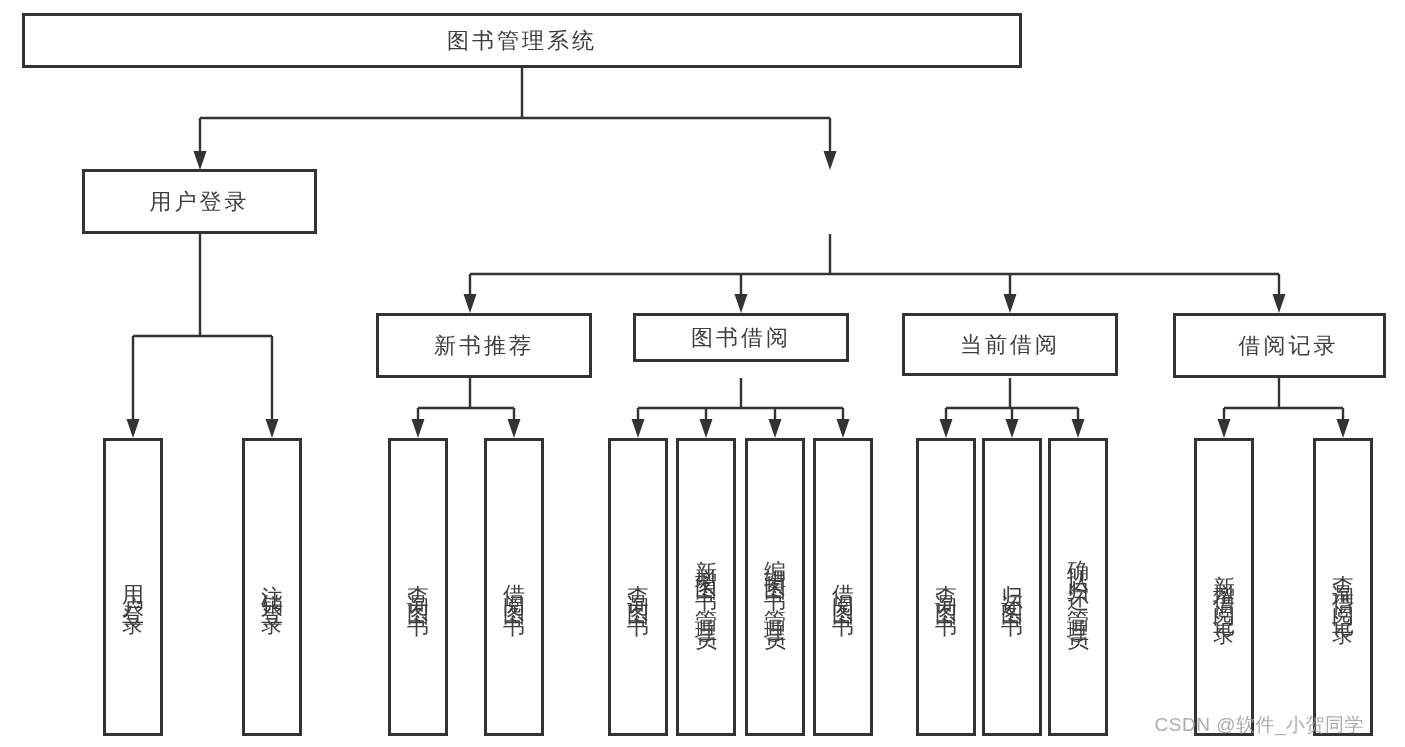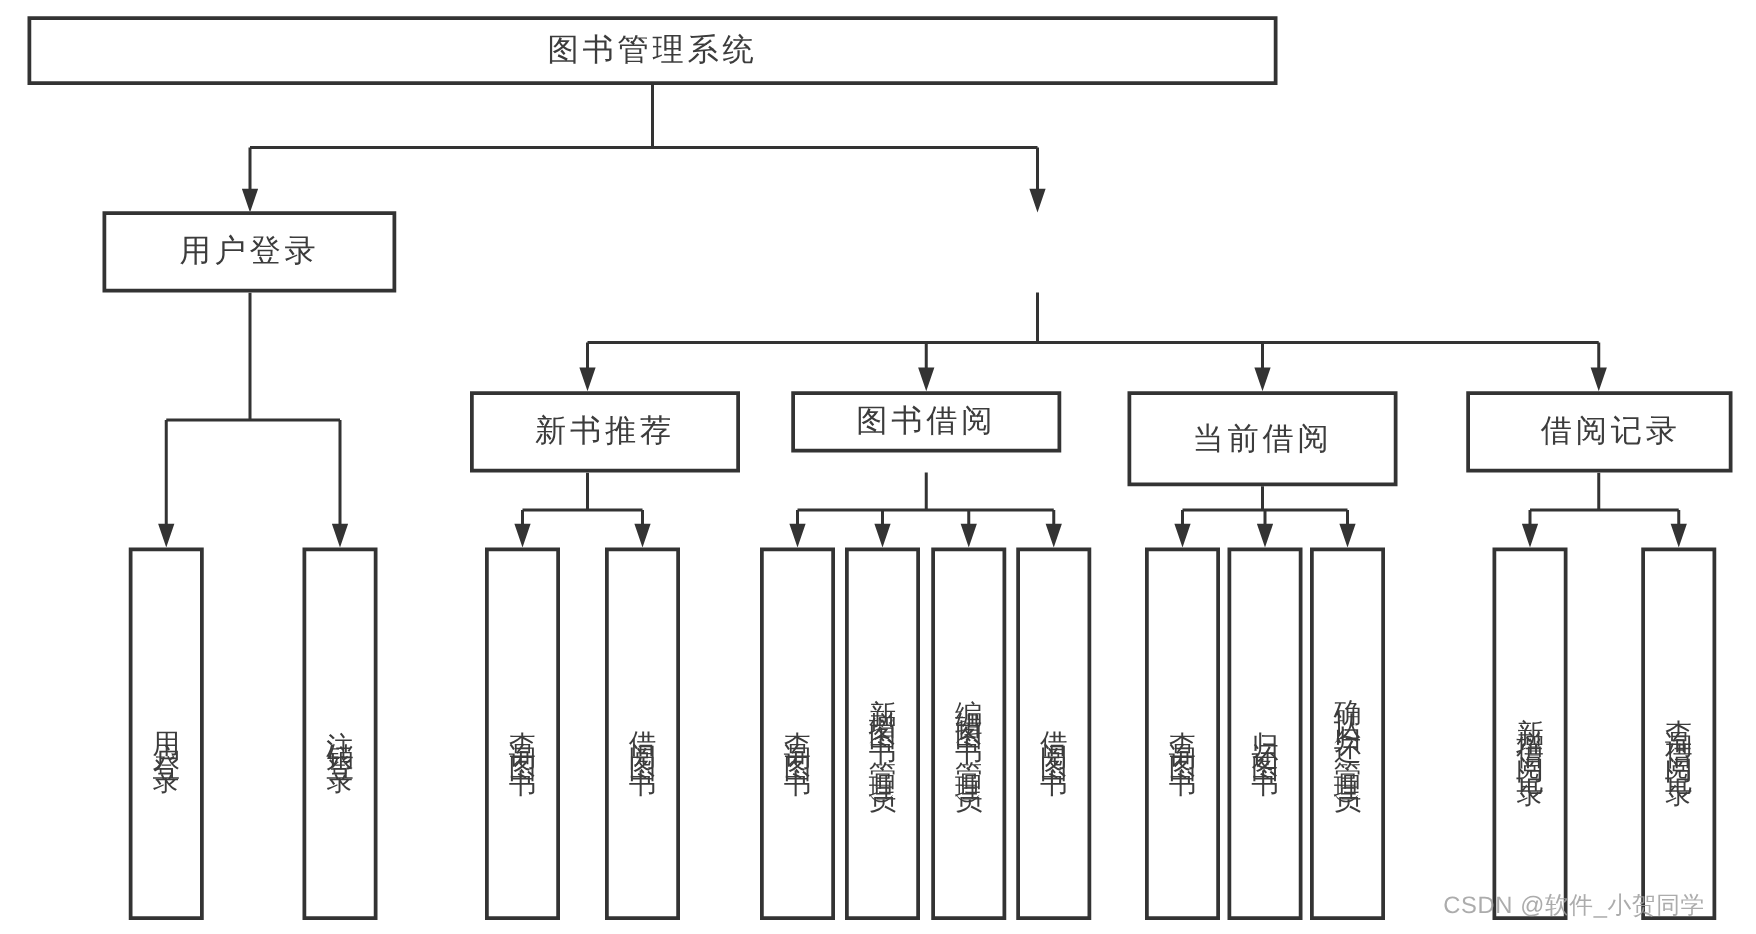--- a/index.html
+++ b/index.html
@@ -5,21 +5,21 @@
   html,body{margin:0;padding:0;background:#fff;}
   .canvas{
     position:relative;width:1405px;height:747px;background:#ffffff;
     font-family:"Liberation Sans","DejaVu Sans",sans-serif;overflow:hidden;
   }
   .connectors{position:absolute;left:0;top:0;width:1405px;height:747px;}
   .box{
     position:absolute;box-sizing:border-box;border:3px solid #333333;background:#ffffff;
     display:flex;align-items:center;justify-content:center;color:#3c3c3c;
   }
-  .hlabel{font-size:25px;letter-spacing:3px;white-space:nowrap;line-height:1;}
+  .hlabel{font-size:22px;letter-spacing:3px;white-space:nowrap;line-height:1;}
   .vbox span{
     writing-mode:vertical-rl;text-orientation:mixed;
     font-size:22px;letter-spacing:10px;line-height:1;white-space:nowrap;
   }
   .watermark{
     position:absolute;left:1152px;top:714px;width:212px;text-align:right;
     font-size:19px;letter-spacing:0.5px;color:rgba(158,158,158,0.85);
     white-space:nowrap;z-index:5;line-height:1.2;
   }
 </style>
@@ -59,21 +59,21 @@
   <div class="box" style="left:82px;top:169px;width:235px;height:65px;">
     <span class="hlabel">用户登录</span>
   </div>
 
   <div class="box" style="left:376px;top:313px;width:216px;height:65px;">
     <span class="hlabel">新书推荐</span>
   </div>
   <div class="box" style="left:633px;top:313px;width:216px;height:49px;">
     <span class="hlabel">图书借阅</span>
   </div>
-  <div class="box" style="left:902px;top:313px;width:216px;height:76px;">
+  <div class="box" style="left:902px;top:313px;width:216px;height:63px;">
     <span class="hlabel">当前借阅</span>
   </div>
   <div class="box" style="left:1173px;top:313px;width:213px;height:65px;padding-left:18px;">
     <span class="hlabel">借阅记录</span>
   </div>
 
   <div class="box vbox" style="left:103px;top:438px;width:60px;height:298px;">
     <span>用户登录</span>
   </div>
   <div class="box vbox" style="left:242px;top:438px;width:60px;height:298px;">

